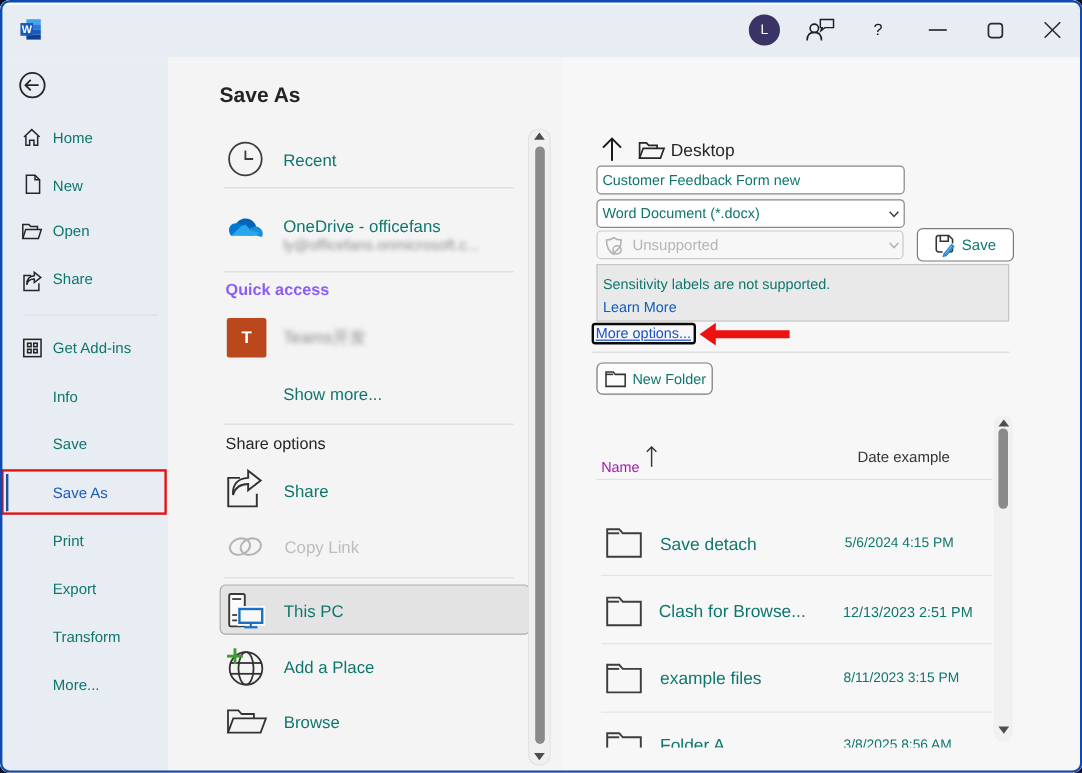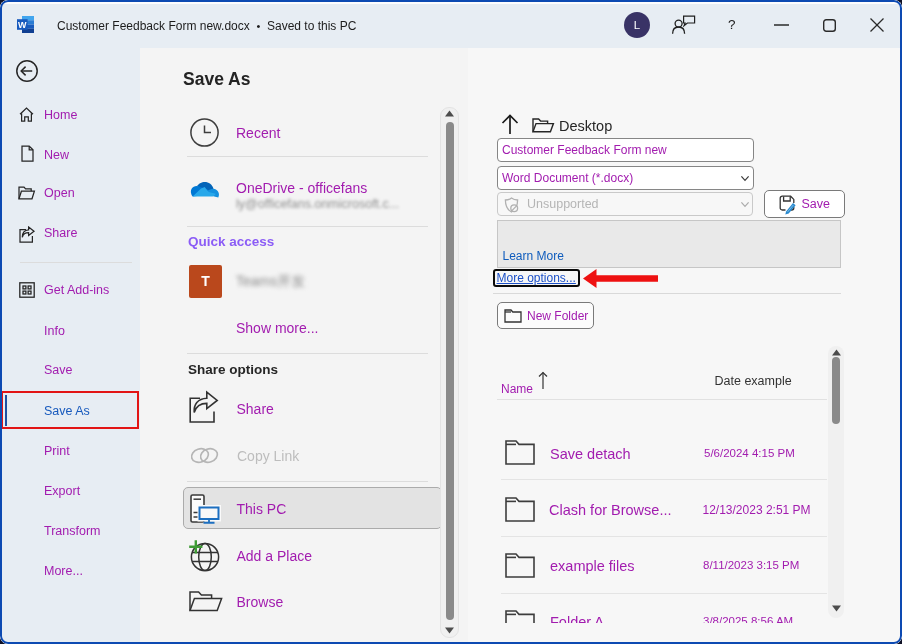--- a/index.html
+++ b/index.html
@@ -5,40 +5,39 @@
   * { margin:0; padding:0; box-sizing:border-box; }
   html,body { width:902px; height:644px; background:#0f1126; font-family:"Liberation Sans",sans-serif; overflow:hidden; }
   .frame { position:absolute; left:0; top:0; width:902px; height:644px; border-radius:8px; overflow:hidden; background:#f7f7f7; }
   .abs { position:absolute; }
   .borderoverlay { position:absolute; left:0; top:0; width:902px; height:644px; border:2px solid #0d4ab2; border-radius:8px; pointer-events:none; z-index:90; }
   
   .titlebar { left:0; top:0; width:902px; height:48px; background:#e7edf3; }
   .leftnav  { left:0; top:48px; width:140px; height:596px; background:#e7edf3; }
   .midpanel { left:140px; top:48px; width:328px; height:596px; background:#f4f4f4; }
   .rightpanel { left:468px; top:48px; width:434px; height:596px; background:#f7f7f7; }
-  .t { position:absolute; white-space:nowrap; color:#a21caf; }
+  .t { position:absolute; white-space:nowrap; color:#0f766e; }
   svg { position:absolute; overflow:visible; }
   .sep { position:absolute; height:1px; background:#dcdcdc; }
 </style>
 </head>
 <body>
 <div class="frame">
 
   <div class="abs titlebar"></div>
   <div class="abs" style="left:2px;top:2px;width:898px;height:1.5px;background:#fdfdfe;border-radius:6px 6px 0 0"></div>
 
   <svg style="left:17px;top:16px" width="17" height="17" viewBox="0 0 17 17">
     <rect x="5" y="0" width="12" height="4.25" fill="#41a5ee"></rect>
     <rect x="5" y="4.25" width="12" height="4.25" fill="#2b7cd3"></rect>
     <rect x="5" y="8.5" width="12" height="4.25" fill="#185abd"></rect>
     <rect x="5" y="12.75" width="12" height="4.25" fill="#103f91"></rect>
     <rect x="0" y="3.2" width="10.6" height="10.6" fill="#185abd"></rect>
     <text x="5.3" y="11.6" font-size="9" font-weight="bold" fill="#fff" text-anchor="middle" font-family="Liberation Sans">W</text>
   </svg>
-  <div class="t" style="left:57px;top:18.5px;font-size:12px;color:#1c1c1c">Customer Feedback Form new.docx&nbsp; <span style="font-size:11px">•</span>&nbsp; Saved to this PC</div>
 
   <div class="abs" style="left:624px;top:12px;width:26px;height:26px;border-radius:50%;background:#393366;color:#fff;font-size:11.5px;text-align:center;line-height:26px;font-family:'Liberation Sans'">L</div>
 
   <svg style="left:671px;top:15px" width="26" height="19" viewBox="0 0 26 19" fill="none" stroke="#1f1f1f" stroke-width="1.3">
     <circle cx="7.6" cy="8.6" r="3.5"></circle>
     <path d="M1.6 18.8 C1.6 14.2 4.2 12 7.6 12 C11 12 13.6 14.2 13.6 18.8"></path>
     <path d="M12.6 1.2 H23.6 V8 H16.4 L13.1 10.6 L14.1 8 H12.6 Z" stroke-width="1.2"></path>
   </svg>
   <div class="t" style="left:728px;top:16.5px;font-size:13.5px;color:#1a1a1a">?</div>
 
@@ -123,21 +122,21 @@
   </svg>
   <div class="t" style="left:236px;top:179.5px;font-size:14px">OneDrive - officefans</div>
   <div class="t" style="left:236px;top:197px;font-size:12.5px;color:#8f8f8f;filter:blur(1.7px)">ly@officefans.onmicrosoft.c...</div>
   <div class="sep" style="left:187px;top:225.5px;width:241px"></div>
   <div class="t" style="left:188px;top:233.5px;font-size:13.5px;font-weight:bold;color:#8b5cf6">Quick access</div>
 
   <div class="abs" style="left:189px;top:264.5px;width:33px;height:33px;background:#ba481c;border-radius:2px;color:#fff;font-size:14px;font-weight:bold;text-align:center;line-height:33px">T</div>
   <div class="t" style="left:236px;top:272.5px;font-size:14px;color:#8a8a8a;filter:blur(2px)">Teams开发</div>
   <div class="t" style="left:236px;top:320px;font-size:14px">Show more...</div>
   <div class="sep" style="left:187px;top:353px;width:241px"></div>
-  <div class="t" style="left:188px;top:361.5px;font-size:13.5px;font-weight:bold;color:#262626">Share options</div>
+  <div class="t" style="left:188px;top:361.5px;font-size:13.5px;font-weight:normal;color:#262626">Share options</div>
 
   <svg style="left:189px;top:391px" width="29" height="32" viewBox="0 0 29 32" fill="none" stroke="#323232" stroke-width="1.6">
     <path d="M11 7.2 H1.2 V31 H25 V20.5"></path>
     <path d="M17.8 1.2 L28.2 9.4 L17.8 17.6 V12.4 C10.2 12.4 6.6 16.8 5.2 21.4 C4.6 13.4 8.6 7.6 17.8 7.2 Z"></path>
   </svg>
   <div class="t" style="left:236.5px;top:400.5px;font-size:14px">Share</div>
 
   <svg style="left:190px;top:444px" width="29" height="23" viewBox="0 0 29 23" fill="none" stroke="#b5b5b5" stroke-width="1.7">
     <ellipse cx="10" cy="11.5" rx="8.6" ry="6.6" transform="rotate(-18 10 11.5)"></ellipse>
     <ellipse cx="19" cy="11.5" rx="8.6" ry="6.6" transform="rotate(-18 19 11.5)"></ellipse>
@@ -219,20 +218,21 @@
   <div class="abs" style="left:764px;top:190px;width:81px;height:27.5px;background:#fff;border:1px solid #7a7a7a;border-radius:5px"></div>
   <svg style="left:779px;top:195px" width="18" height="19" viewBox="0 0 18 19" fill="none">
     <path d="M1.2 3.2 A2 2 0 0 1 3.2 1.2 H11.6 L14.8 4.4 V8 M14.8 11.5 V13 A2 2 0 0 1 12.8 15 H12 M6.5 15 H3.2 A2 2 0 0 1 1.2 13 V3.2" stroke="#333" stroke-width="1.3"></path>
     <path d="M4.6 1.4 V6 H11.2 V1.4" stroke="#333" stroke-width="1.3"></path>
     <path d="M7.1 16.5 L14 8.1 L16.6 10.2 L9.7 18.6 L6.3 19.4 Z" fill="#2889cf"></path>
     <line x1="8.6" y1="16.9" x2="14.3" y2="10" stroke="#9ed0ee" stroke-width="0.7"></line>
   </svg>
   <div class="t" style="left:801.5px;top:197px;font-size:12.5px">Save</div>
 
   <div class="abs" style="left:497px;top:220px;width:344px;height:47.5px;background:#e9e9e9;border:1px solid #c6c6c6"></div>
+  <div class="t" style="left:502.5px;top:229.5px;font-size:12px">Sensitivity labels are not supported.</div>
   <div class="t" style="left:502.5px;top:248.5px;font-size:12px;color:#0f5cbd;">Learn More</div>
 
   <div class="abs" style="left:493px;top:268.5px;width:87px;height:18px;border:2px solid #0a0a0a;border-radius:3px"></div>
   <div class="t" style="left:496.5px;top:270.5px;font-size:12px;color:#1b50c8;text-decoration:underline">More options...</div>
 
   <svg style="left:583px;top:269px" width="75" height="19" viewBox="0 0 75 19">
     <path d="M0 9.5 L13.5 0 V6.2 H75 V12.8 H13.5 V19 Z" fill="#ee1111"></path>
   </svg>
   <div class="sep" style="left:493px;top:292.5px;width:348px;background:#d9d9d9"></div>
 

